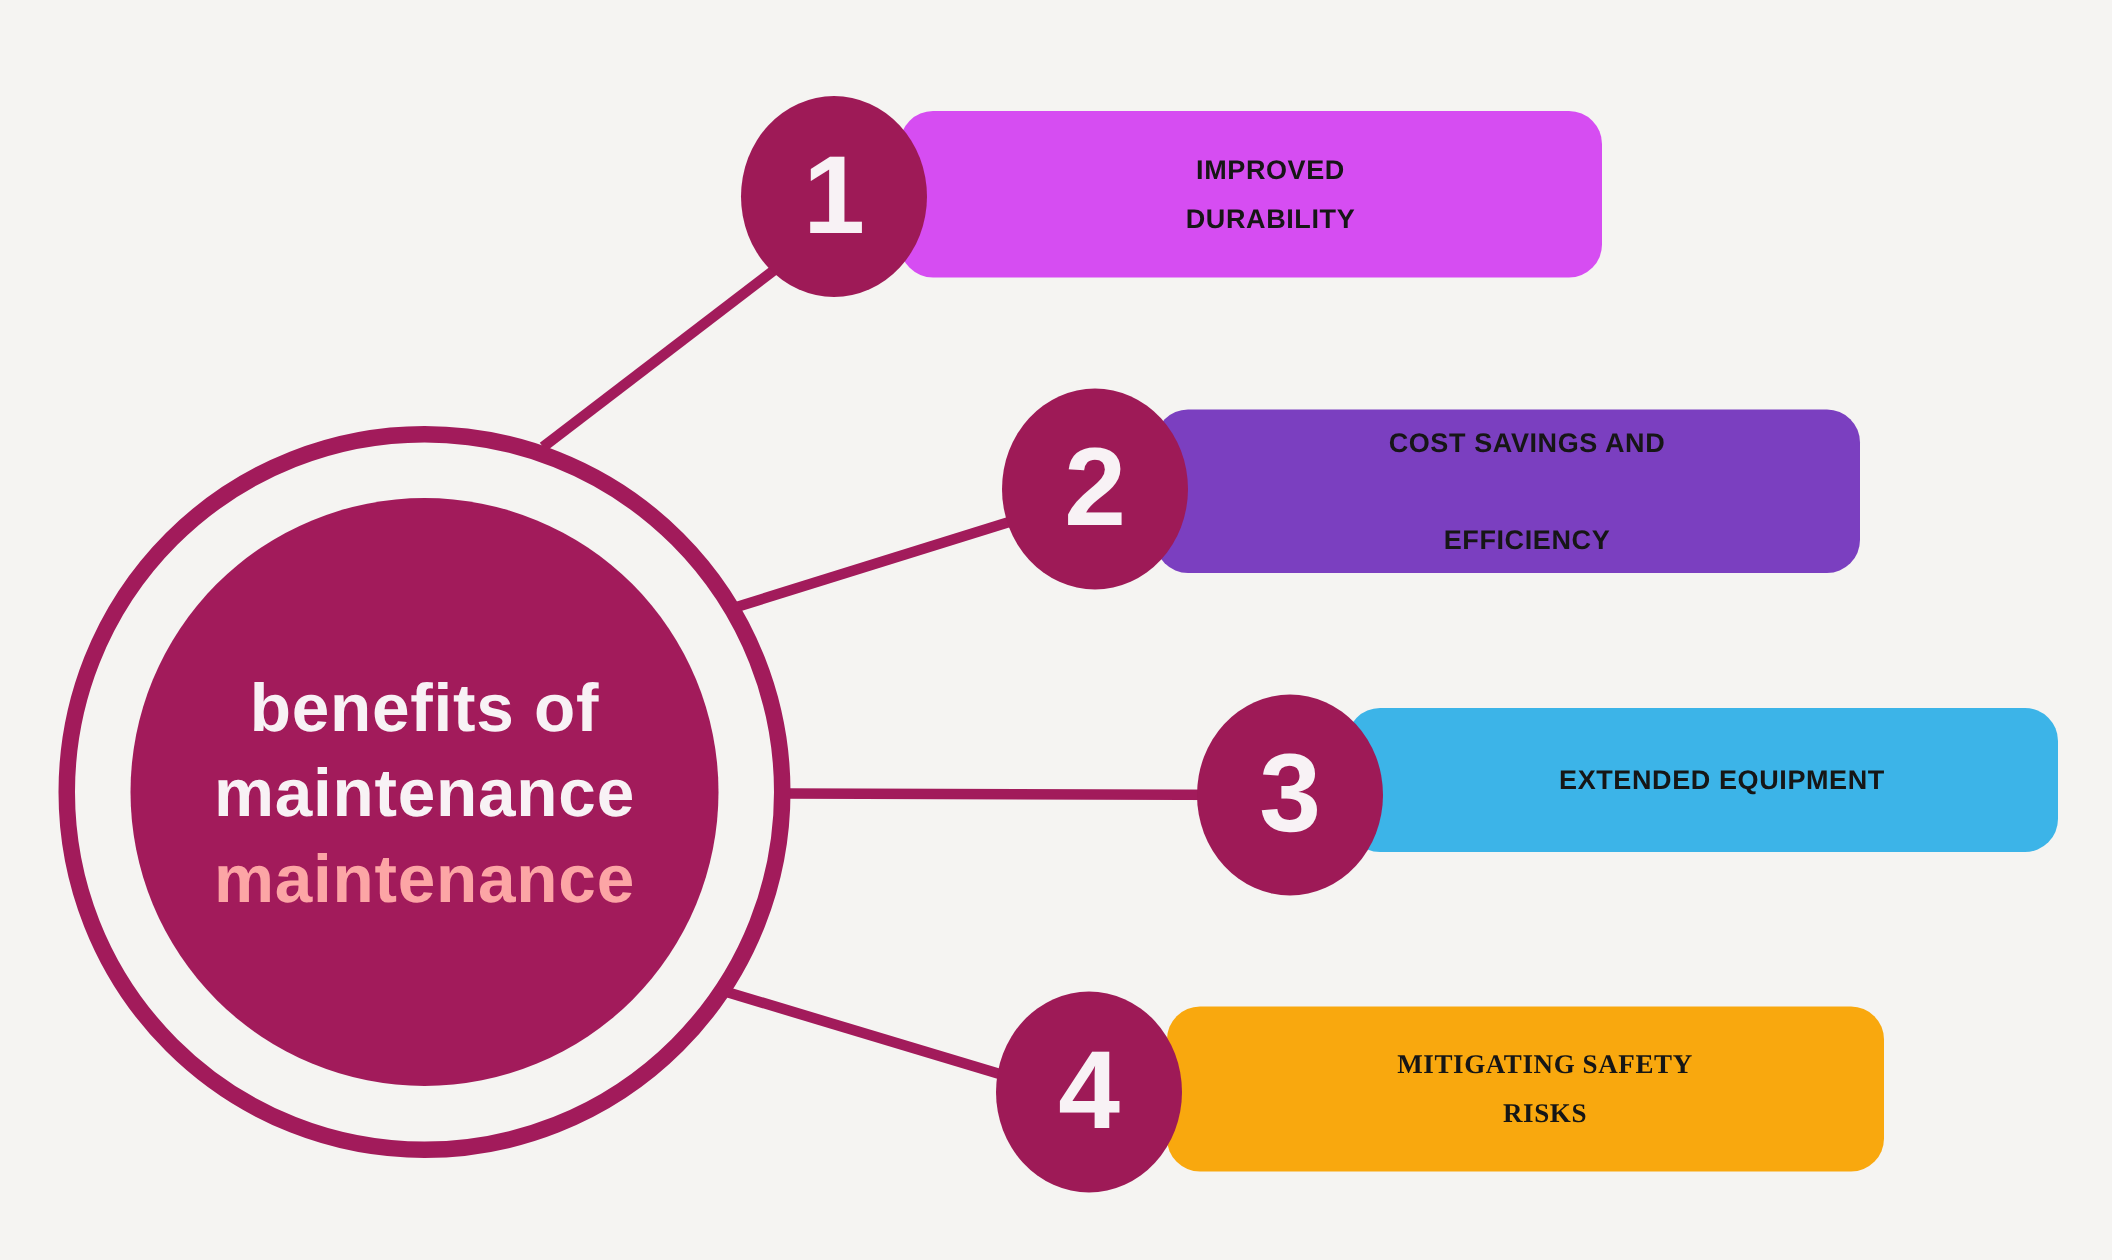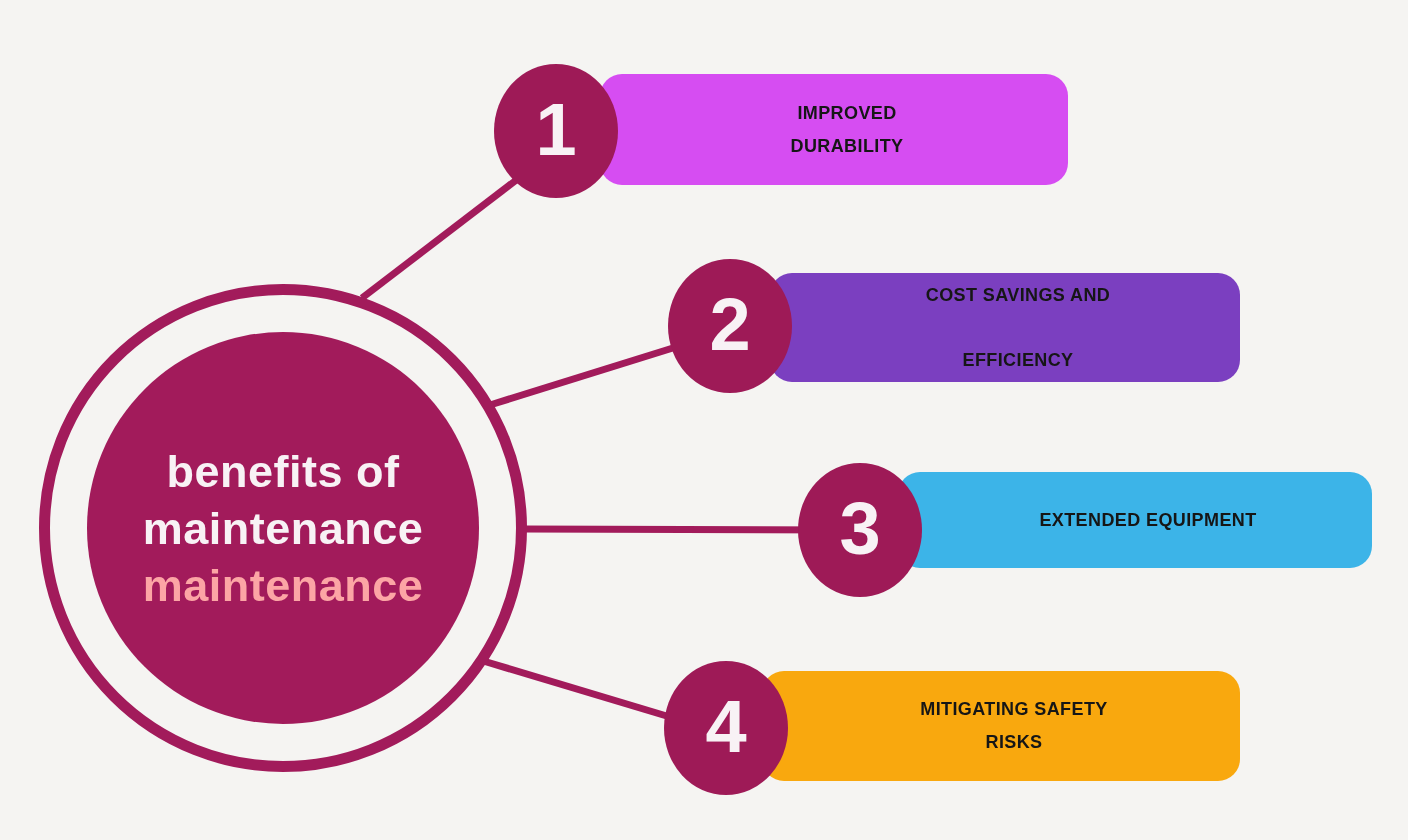--- a/index.html
+++ b/index.html
@@ -87,21 +87,21 @@
   .badge-number {
     color: #F8F2F5;
     font-size: 74px;
     font-weight: bold;
     transform: translateY(-2px);
   }
   
   .bar-1 { left: 600px; top: 74px;  width: 468px; height: 111px; }
   .bar-2 { left: 770px; top: 273px; width: 470px; height: 109px; gap: 32px; }
   .bar-3 { left: 898px; top: 472px; width: 474px; height: 96px; }
-  .bar-4 { left: 762px; top: 671px; width: 478px; height: 110px; }
+  .bar-4 { left: 778px; top: 671px; width: 478px; height: 110px; font-family: Liberation Serif, serif; }
   .badge-1 { left: 494px; top: 64px; }
   .badge-2 { left: 668px; top: 259px; }
   .badge-3 { left: 798px; top: 463px; }
   .badge-4 { left: 664px; top: 661px; }
 </style>
 </head>
 <body>
 
 <div class="canvas">
 

